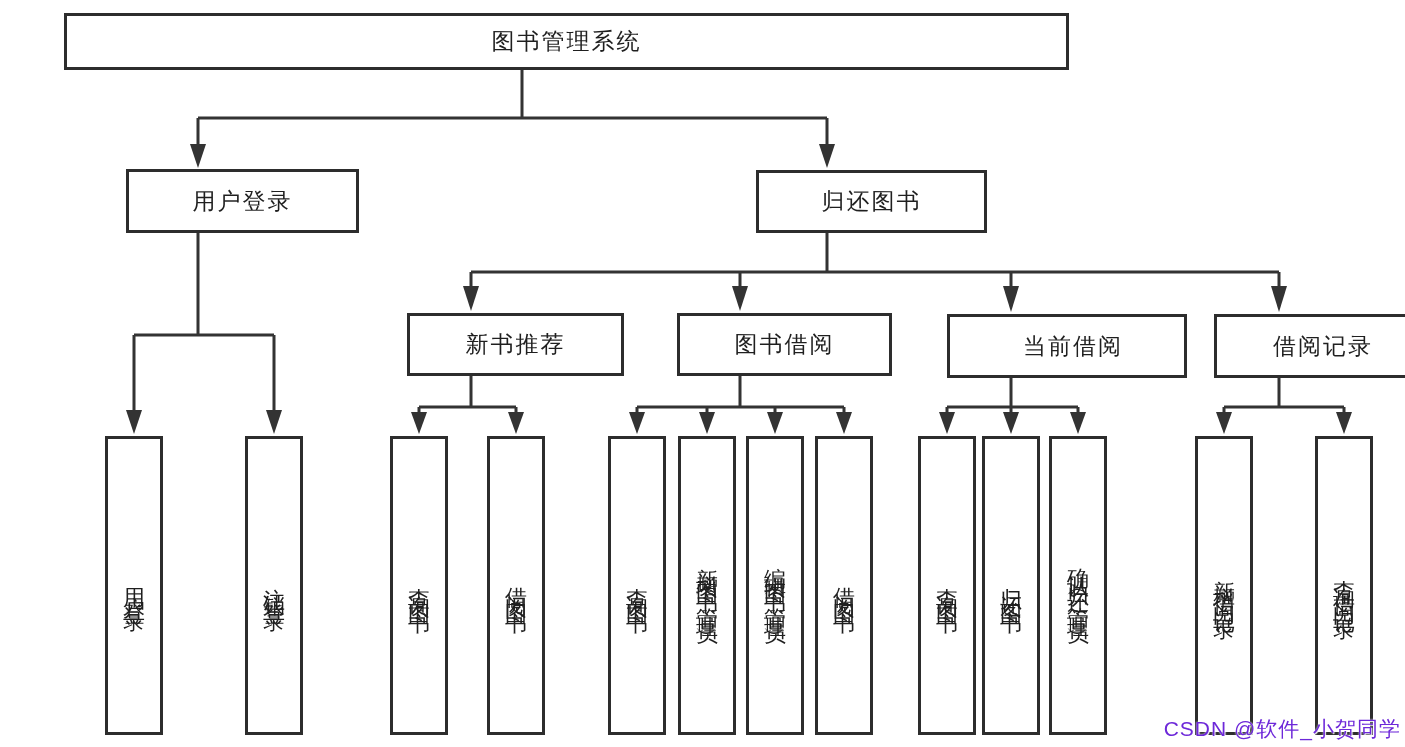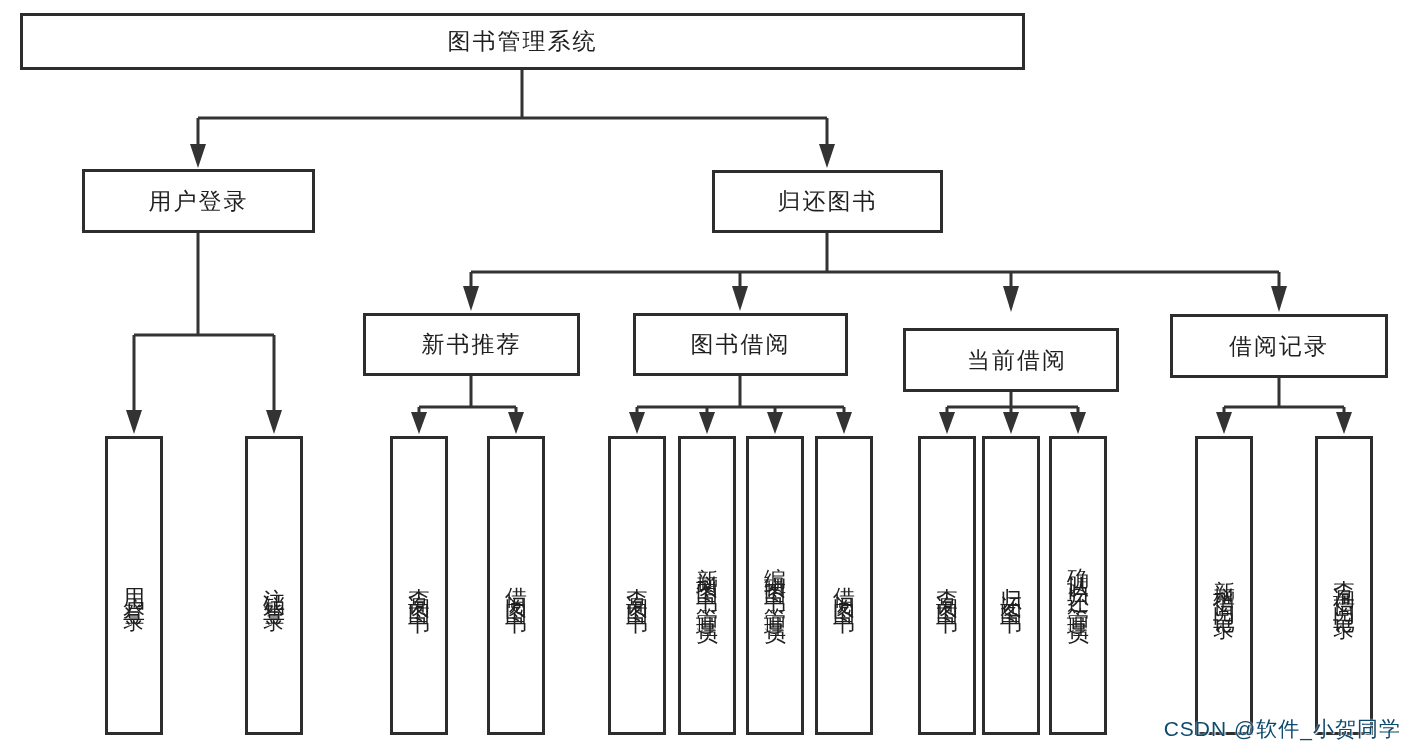--- a/index.html
+++ b/index.html
@@ -9,55 +9,55 @@
   }
   svg.connectors { position:absolute; left:0; top:0; width:1405px; height:747px; z-index:1; }
   svg.connectors path { stroke:#333333; stroke-width:3; fill:none; }
   svg.connectors polygon { fill:#333333; stroke:none; }
 
   .node {
     position:absolute; box-sizing:border-box; background:#ffffff;
     border:3px solid #2d2d2d; color:#1f1f1f; z-index:2;
     display:flex; align-items:center; justify-content:center;
   }
-  .hnode { font-size:23px; letter-spacing:2px; }
+  .hnode { font-size:23px; letter-spacing:2px;margin-left:44px; }
   .leaf  { width:58px; top:436px; height:299px; }
   .leaf span {
     writing-mode:vertical-rl; text-orientation:mixed;
     font-size:22px; letter-spacing:8px; line-height:1;
     display:block; color:#1f1f1f;
   }
 
   
   .n-root           { left:20px;  top:13px;  width:1005px; height:57px; }
   .n-user-login     { left:82px;  top:169px; width:233px;  height:64px; }
   .n-book-mgmt      { left:712px; top:170px; width:231px;  height:63px; }
   .n-new-book-rec   { left:363px; top:313px; width:217px;  height:63px; }
   .n-book-borrow    { left:633px; top:313px; width:215px;  height:63px; }
-  .n-current-borrow { left:903px; top:328px; width:216px;  height:64px;padding-left:12px; }
+  .n-current-borrow { left:903px; top:314px; width:240px;  height:64px;padding-left:12px; }
   .n-borrow-records { left:1170px;top:314px; width:218px;  height:64px; }
 
   
   .l-user-login   { left:105px; }
   .l-logout       { left:245px; }
   .l-nbr-query    { left:390px; }
   .l-nbr-borrow   { left:487px; }
   .l-bb-query     { left:608px; }
   .l-bb-add       { left:678px; }
   .l-bb-edit      { left:746px; }
   .l-bb-borrow    { left:815px; }
   .l-cb-query     { left:918px; }
   .l-cb-return    { left:982px; }
   .l-cb-confirm   { left:1049px; }
   .l-br-add       { left:1195px; }
   .l-br-query     { left:1315px; }
 
   .watermark {
     position:absolute; right:4px; bottom:4px; z-index:5;
-    font-size:21px; color:#0c4a6e; letter-spacing:1px;
+    font-size:21px; color:#6d28d9; letter-spacing:1px;
     text-shadow:0 0 2px #ffffff, 1px 1px 1px #ffffff;
     white-space:nowrap;
   }
 </style>
 </head>
 <body>
 
 <div class="canvas">
 
   <svg class="connectors" viewBox="0 0 1405 747" xmlns="http://www.w3.org/2000/svg">

